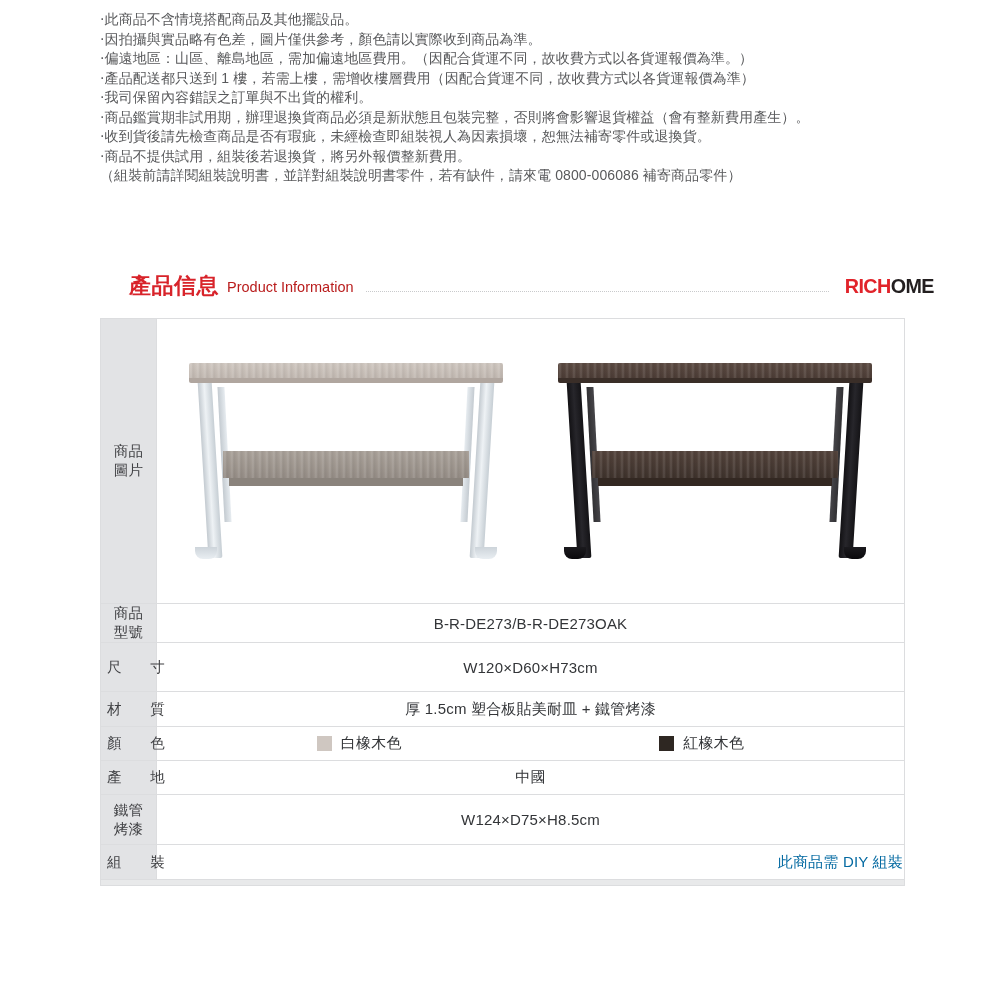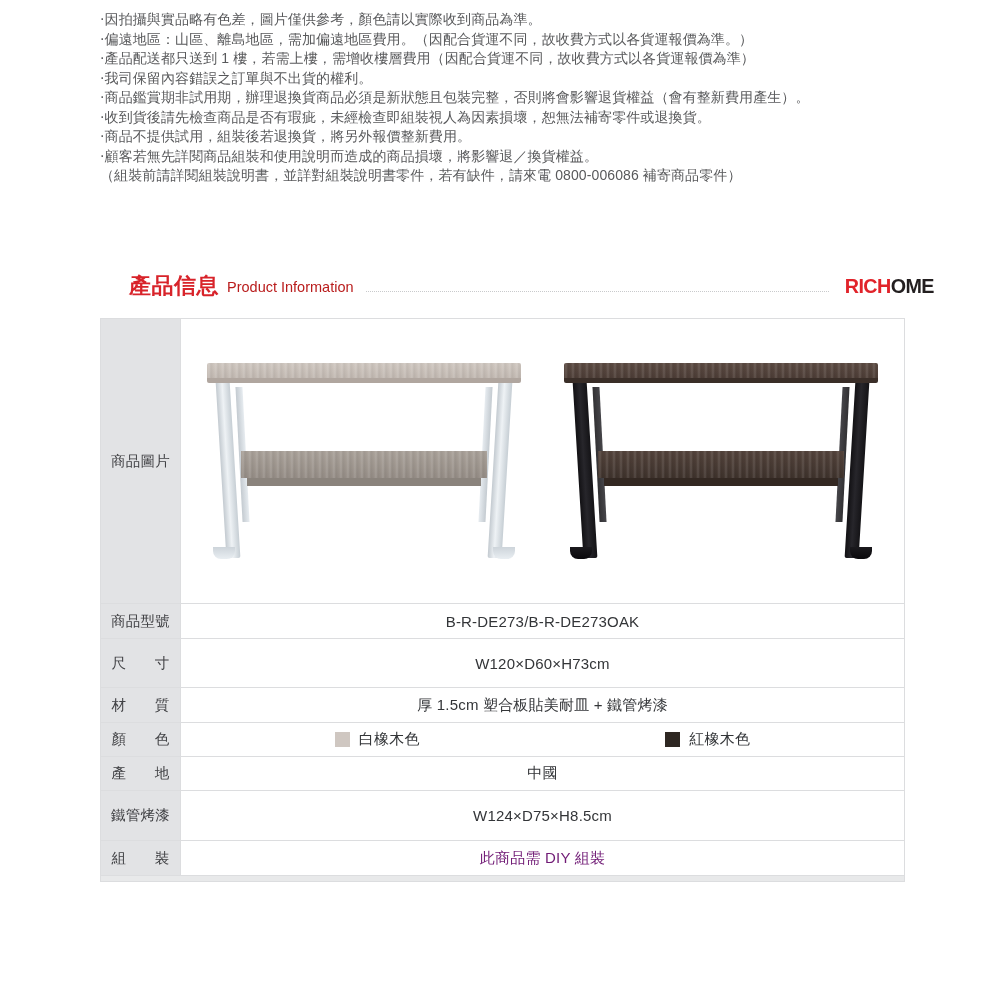--- a/index.html
+++ b/index.html
@@ -120,42 +120,42 @@
     width: 805px;
     border-collapse: collapse;
     table-layout: fixed;
     background: #ffffff;
   }
   table.spec td {
     border: 1px solid #dcdddf;
     vertical-align: middle;
   }
   td.lbl {
-    width: 80px;
+    width: 56px;
     background: #e2e3e5;
     color: #404144;
     font-size: 14.5px;
     text-align: center;
     letter-spacing: 0.3px;
     padding: 0 6px;
   }
   td.lbl .spread {
     display: inline-block;
     width: 58px;
     text-align: justify;
     text-align-last: justify;
   }
   td.val {
     background: #ffffff;
     color: #333538;
     font-size: 15px;
     text-align: center;
     letter-spacing: 0.2px;
   }
-  td.val.red { color: #701a75; }
+  td.val.red { color: #0369a1; text-align: right; }
 
   
   tr.r-img td { height: 282px; }
   tr.r-model td { height: 35px; margin-left: 28px; }
   tr.r-size td { height: 49px; }
   tr.r-mat td { height: 35px; }
   tr.r-color td { height: 34px; }
   tr.r-origin td { height: 34px; }
   tr.r-weight td { height: 34px; }
   tr.r-pack td { height: 50px; }
@@ -261,28 +261,28 @@
       rgba(255,255,255,0.00) 7px);
     pointer-events: none;
   }
 </style>
 </head>
 <body>
 
 <div id="page">
 
   <div class="notes">
+    <div class="note-line">‧此商品不含情境搭配商品及其他擺設品。</div>
     <div class="note-line">‧因拍攝與實品略有色差，圖片僅供參考，顏色請以實際收到商品為準。</div>
     <div class="note-line">‧偏遠地區：山區、離島地區，需加偏遠地區費用。（因配合貨運不同，故收費方式以各貨運報價為準。）</div>
     <div class="note-line">‧產品配送都只送到 1 樓，若需上樓，需增收樓層費用（因配合貨運不同，故收費方式以各貨運報價為準）</div>
     <div class="note-line">‧我司保留內容錯誤之訂單與不出貨的權利。</div>
     <div class="note-line">‧商品鑑賞期非試用期，辦理退換貨商品必須是新狀態且包裝完整，否則將會影響退貨權益（會有整新費用產生）。</div>
     <div class="note-line">‧收到貨後請先檢查商品是否有瑕疵，未經檢查即組裝視人為因素損壞，恕無法補寄零件或退換貨。</div>
     <div class="note-line">‧商品不提供試用，組裝後若退換貨，將另外報價整新費用。</div>
-    <div class="note-line">‧顧客若無先詳閱商品組裝和使用說明而造成的商品損壞，將影響退／換貨權益。</div>
     <div class="note-foot">（組裝前請詳閱組裝說明書，並詳對組裝說明書零件，若有缺件，請來電 0800-006086 補寄商品零件）</div>
   </div>
 
   <div class="pi-band">
     <span class="pi-zh">產品信息</span>
     <span class="pi-en">Product Information</span>
     <span class="pi-dots"></span>
     <span class="logo"><span class="rich">RICH</span><span class="ome">OME</span></span>
   </div>
 

